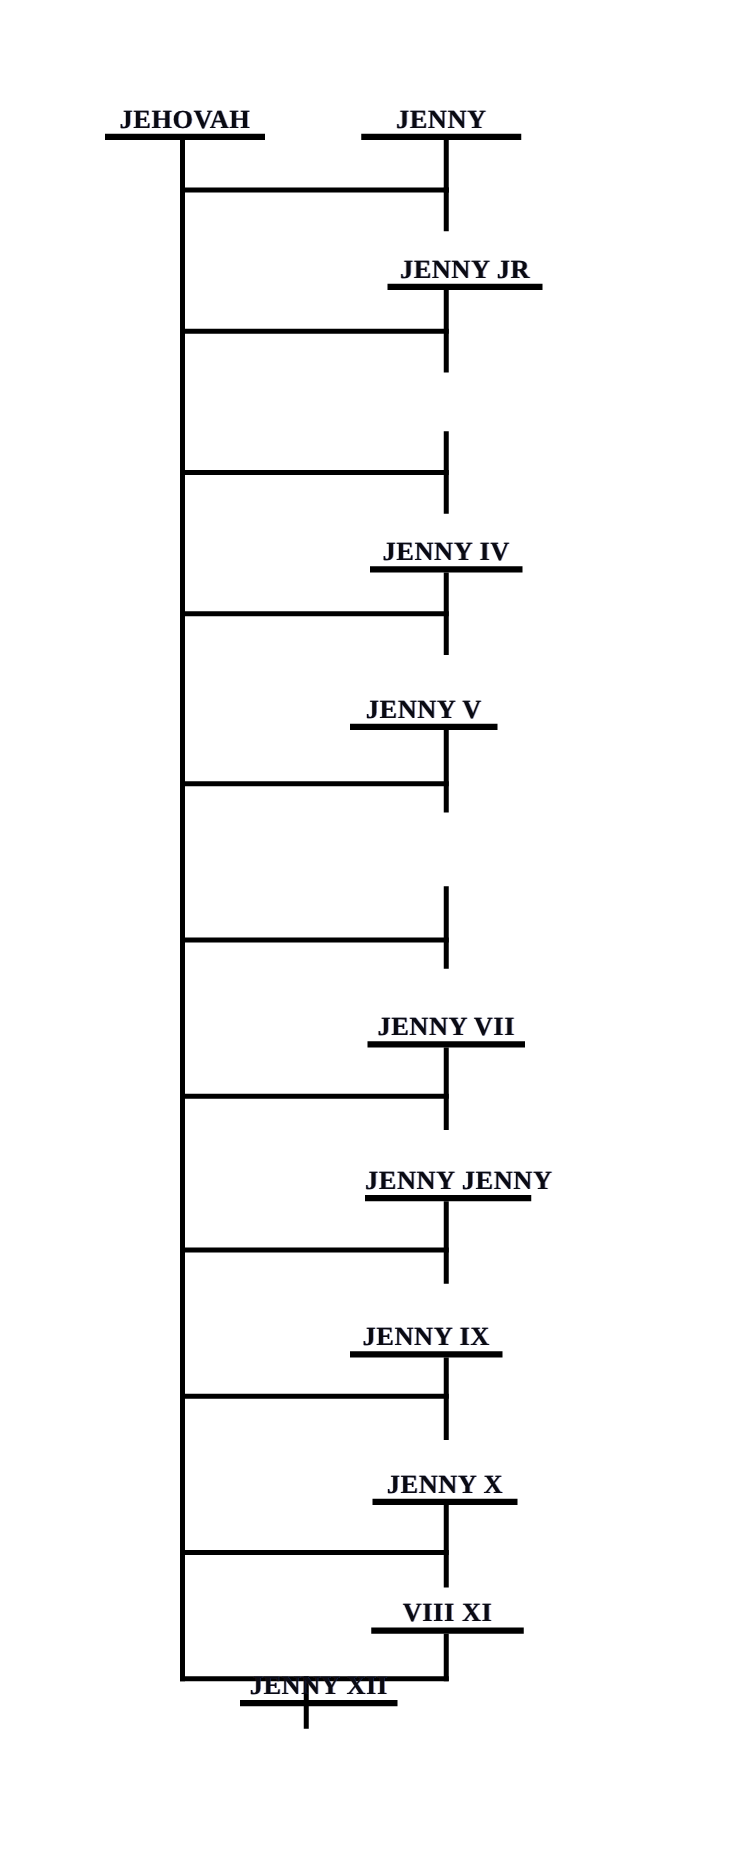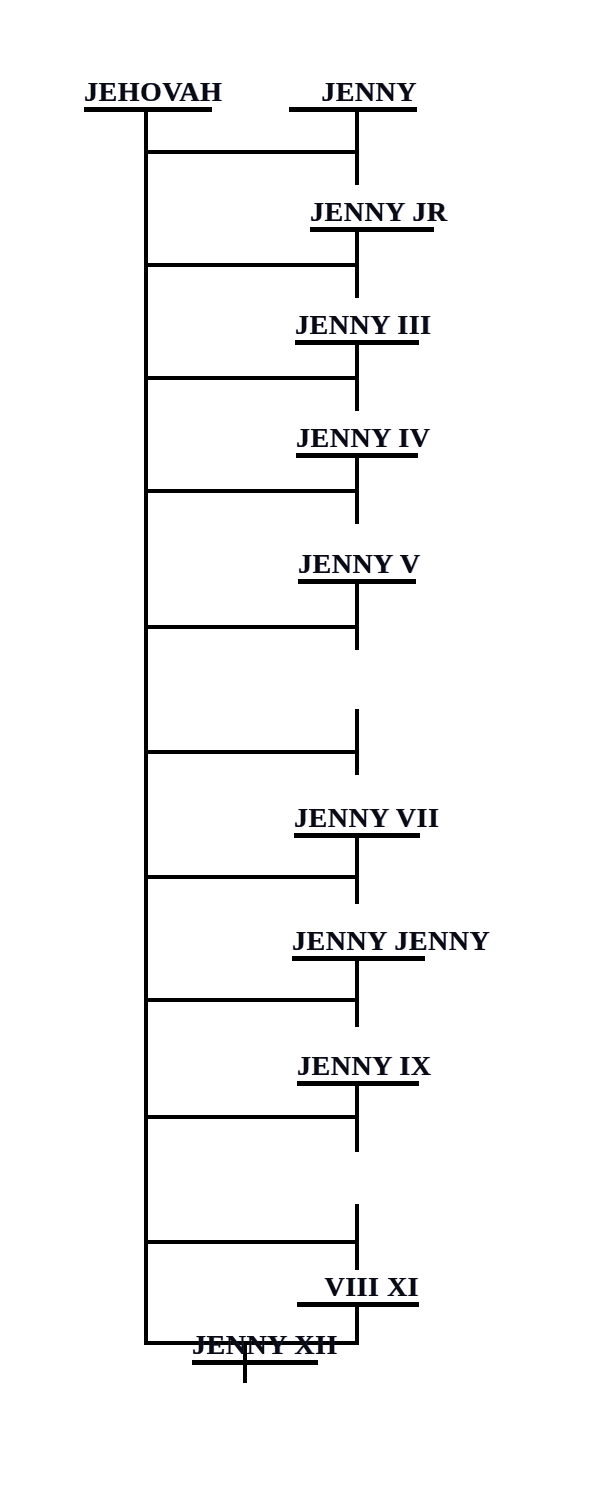--- a/index.html
+++ b/index.html
@@ -17,25 +17,25 @@
     font-family: "Liberation Serif", "DejaVu Serif", serif;
   }
   .node {
     position: absolute;
     box-sizing: border-box;
   }
   .node-label {
     position: absolute;
     left: 0;
     width: 100%;
-    text-align: right;
+    text-align: center;
     white-space: nowrap;
     font-family: "Liberation Serif", "DejaVu Serif", serif;
     font-weight: 700;
-    font-size: 28px;
+    font-size: 21px;
     letter-spacing: 0.5px;
     color: #0a0a12;
     line-height: 1;
     bottom: 6px;
     text-shadow: 0.6px 0 0 rgba(40,70,150,0.55), -0.5px 0 0 rgba(120,60,30,0.30);
   }
   .node-rule {
     position: absolute;
     left: 0;
     width: 100%;
@@ -76,35 +76,31 @@
   <div class="hline" style="left:144px; top:150px; width:215px;"></div>
   <div class="vline" style="left:355px; top:150px; height:35px;"></div>
 
   <div class="node" style="left:310px; top:180px; width:124px; height:52px;">
     <span class="node-label">JENNY JR</span>
     <span class="node-rule"></span>
   </div>
   <div class="vline" style="left:355px; top:232px; height:66px;"></div>
   <div class="hline" style="left:144px; top:263px; width:215px;"></div>
 
-  <div class="node" style="left:295px; top:293px; width:124px; height:52px;">
-    <span class="node-label">JENNY III</span>
-    <span class="node-rule"></span>
-  </div>
   <div class="vline" style="left:355px; top:345px; height:66px;"></div>
   <div class="hline" style="left:144px; top:376px; width:215px;"></div>
 
   <div class="node" style="left:296px; top:406px; width:122px; height:52px;">
     <span class="node-label">JENNY IV</span>
     <span class="node-rule"></span>
   </div>
   <div class="vline" style="left:355px; top:458px; height:66px;"></div>
   <div class="hline" style="left:144px; top:489px; width:215px;"></div>
 
-  <div class="node" style="left:298px; top:532px; width:118px; height:52px;">
+  <div class="node" style="left:280px; top:532px; width:118px; height:52px;">
     <span class="node-label">JENNY V</span>
     <span class="node-rule"></span>
   </div>
   <div class="vline" style="left:355px; top:584px; height:66px;"></div>
   <div class="hline" style="left:144px; top:625px; width:215px;"></div>
 
   <div class="vline" style="left:355px; top:709px; height:66px;"></div>
   <div class="hline" style="left:144px; top:750px; width:215px;"></div>
 
   <div class="node" style="left:294px; top:786px; width:126px; height:52px;">
@@ -114,27 +110,31 @@
   <div class="vline" style="left:355px; top:838px; height:66px;"></div>
   <div class="hline" style="left:144px; top:875px; width:215px;"></div>
 
   <div class="node" style="left:292px; top:909px; width:133px; height:52px;">
     <span class="node-label">JENNY JENNY</span>
     <span class="node-rule"></span>
   </div>
   <div class="vline" style="left:355px; top:961px; height:66px;"></div>
   <div class="hline" style="left:144px; top:998px; width:215px;"></div>
 
-  <div class="node" style="left:297px; top:1034px; width:122px; height:52px;">
+  <div class="node" style="left:280px; top:1034px; width:122px; height:52px;">
     <span class="node-label">JENNY IX</span>
     <span class="node-rule"></span>
   </div>
   <div class="vline" style="left:355px; top:1086px; height:66px;"></div>
   <div class="hline" style="left:144px; top:1115px; width:215px;"></div>
 
+  <div class="node" style="left:298px; top:1152px; width:116px; height:52px;">
+    <span class="node-label">JENNY X</span>
+    <span class="node-rule"></span>
+  </div>
   <div class="vline" style="left:355px; top:1204px; height:66px;"></div>
   <div class="hline" style="left:144px; top:1240px; width:215px;"></div>
 
   <div class="node" style="left:297px; top:1255px; width:122px; height:52px;">
     <span class="node-label">VIII XI</span>
     <span class="node-rule"></span>
   </div>
   <div class="vline" style="left:355px; top:1307px; height:38px;"></div>
 
   <div class="hline" style="left:144px; top:1341px; width:215px;"></div>

